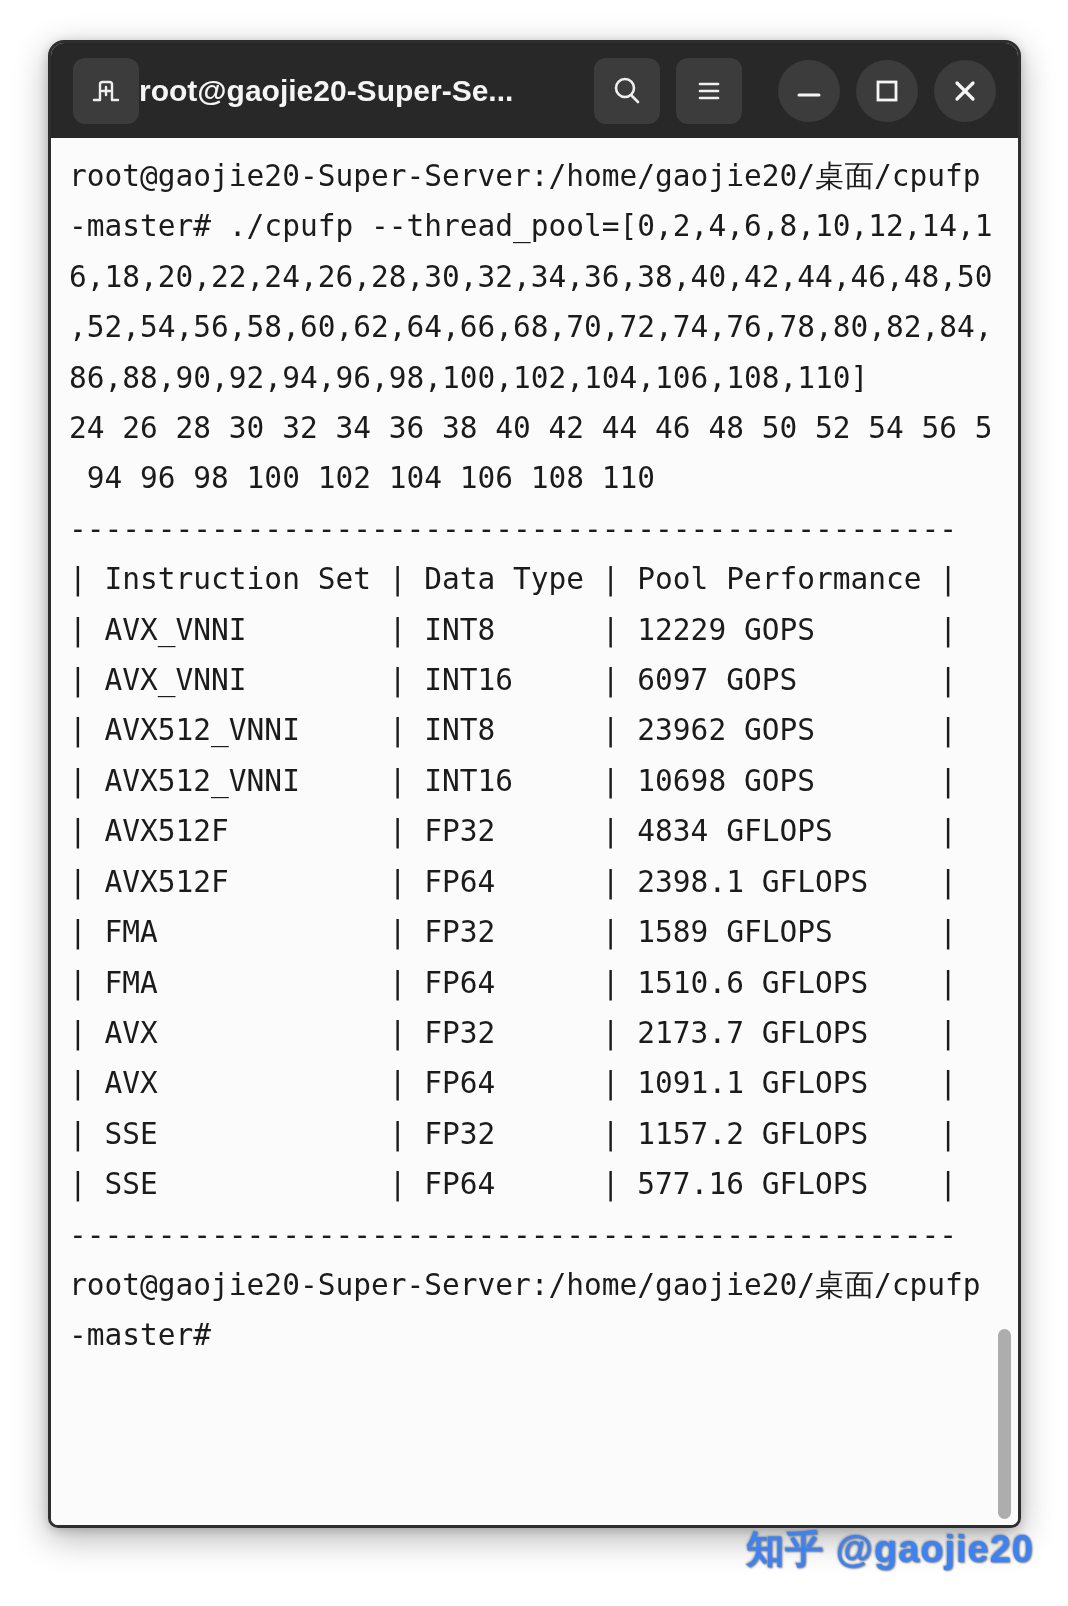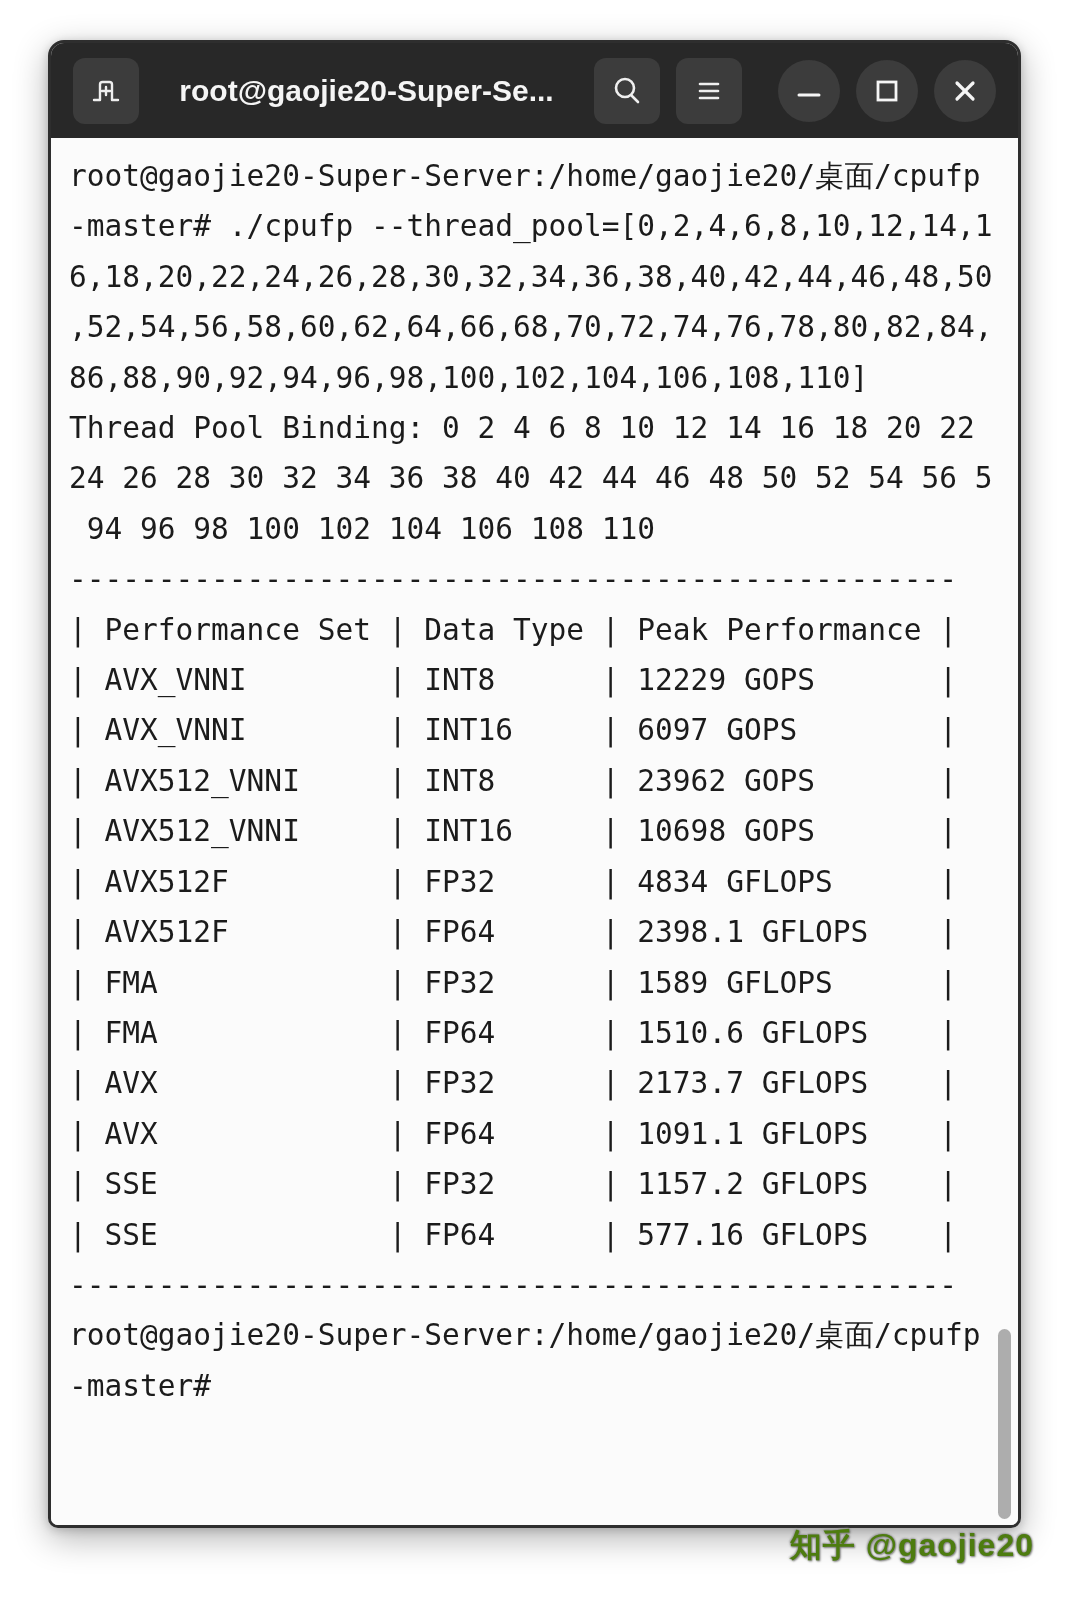--- a/index.html
+++ b/index.html
@@ -38,21 +38,20 @@
   .tb-circle {
     flex:0 0 auto;
     width:62px; height:62px;
     background:#3c3c3c;
     border:none; border-radius:50%;
     display:flex; align-items:center; justify-content:center;
     padding:0; cursor:pointer;
   }
   .tb-title {
     flex:1 1 auto;
-    text-align:center;
     color:#f5f5f5;
     font-size:30px; font-weight:bold;
     font-family:"Liberation Sans", sans-serif;
     white-space:nowrap; overflow:hidden;
   }
   .gap16 { margin-left:16px; }
   .gap36 { margin-left:36px; }
   .terminal {
     position:absolute; left:0; right:0; top:95px; bottom:0;
     background:#fbfbfb;
@@ -70,22 +69,22 @@
   }
   .scroll-thumb {
     position:absolute; right:7px; bottom:6px;
     width:13px; height:190px;
     background:#adadad;
     border-radius:7px;
   }
   .watermark {
     position:absolute; top:1524px; right:34px;
     font-family:"Liberation Sans", sans-serif;
-    font-size:32px; font-weight:bold; letter-spacing:1px;
-    color:#4d7c0f;
+    font-size:38px; font-weight:bold; letter-spacing:1px;
+    color:#3b82f6;
     text-shadow:0 0 2px rgba(130,130,130,.95), 1px 1px 2px rgba(110,110,110,.85), -1px -1px 2px rgba(160,160,160,.7);
     white-space:nowrap;
   }
   svg { display:block; }
 </style>
 </head>
 <body>
 
 <div class="window">
 
@@ -145,25 +144,24 @@
       </span>
     </button>
   </div>
 
   <div class="terminal">
     <div class="term-line">root@gaojie20-Super-Server:/home/gaojie20/桌面/cpufp</div>
     <div class="term-line">-master# ./cpufp --thread_pool=[0,2,4,6,8,10,12,14,1</div>
     <div class="term-line">6,18,20,22,24,26,28,30,32,34,36,38,40,42,44,46,48,50</div>
     <div class="term-line">,52,54,56,58,60,62,64,66,68,70,72,74,76,78,80,82,84,</div>
     <div class="term-line">86,88,90,92,94,96,98,100,102,104,106,108,110]</div>
-    <div class="term-line">Thread Pool Binding: 0 2 4 6 8 10 12 14 16 18 20 22</div>
     <div class="term-line">24 26 28 30 32 34 36 38 40 42 44 46 48 50 52 54 56 5</div>
     <div class="term-line"> 94 96 98 100 102 104 106 108 110</div>
     <div class="term-line">--------------------------------------------------</div>
-    <div class="term-line">| Performance Set | Data Type | Peak Performance |</div>
+    <div class="term-line">| Instruction Set | Data Type | Pool Performance |</div>
     <div class="term-line">| AVX_VNNI        | INT8      | 12229 GOPS       |</div>
     <div class="term-line">| AVX_VNNI        | INT16     | 6097 GOPS        |</div>
     <div class="term-line">| AVX512_VNNI     | INT8      | 23962 GOPS       |</div>
     <div class="term-line">| AVX512_VNNI     | INT16     | 10698 GOPS       |</div>
     <div class="term-line">| AVX512F         | FP32      | 4834 GFLOPS      |</div>
     <div class="term-line">| AVX512F         | FP64      | 2398.1 GFLOPS    |</div>
     <div class="term-line">| FMA             | FP32      | 1589 GFLOPS      |</div>
     <div class="term-line">| FMA             | FP64      | 1510.6 GFLOPS    |</div>
     <div class="term-line">| AVX             | FP32      | 2173.7 GFLOPS    |</div>
     <div class="term-line">| AVX             | FP64      | 1091.1 GFLOPS    |</div>

